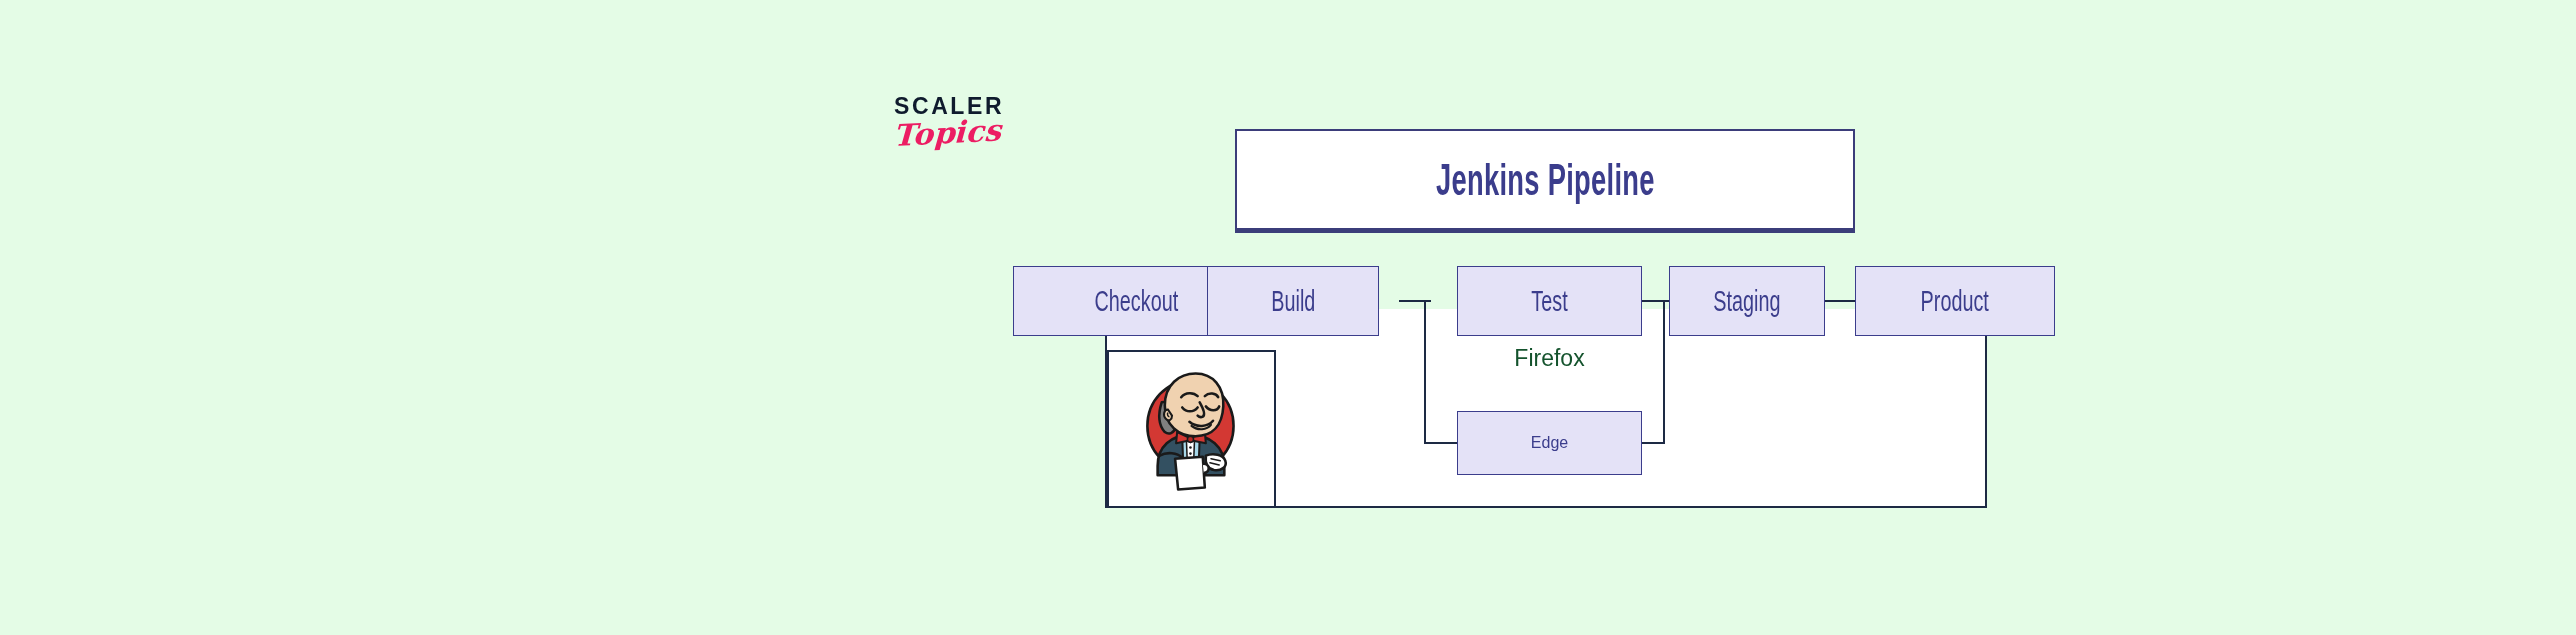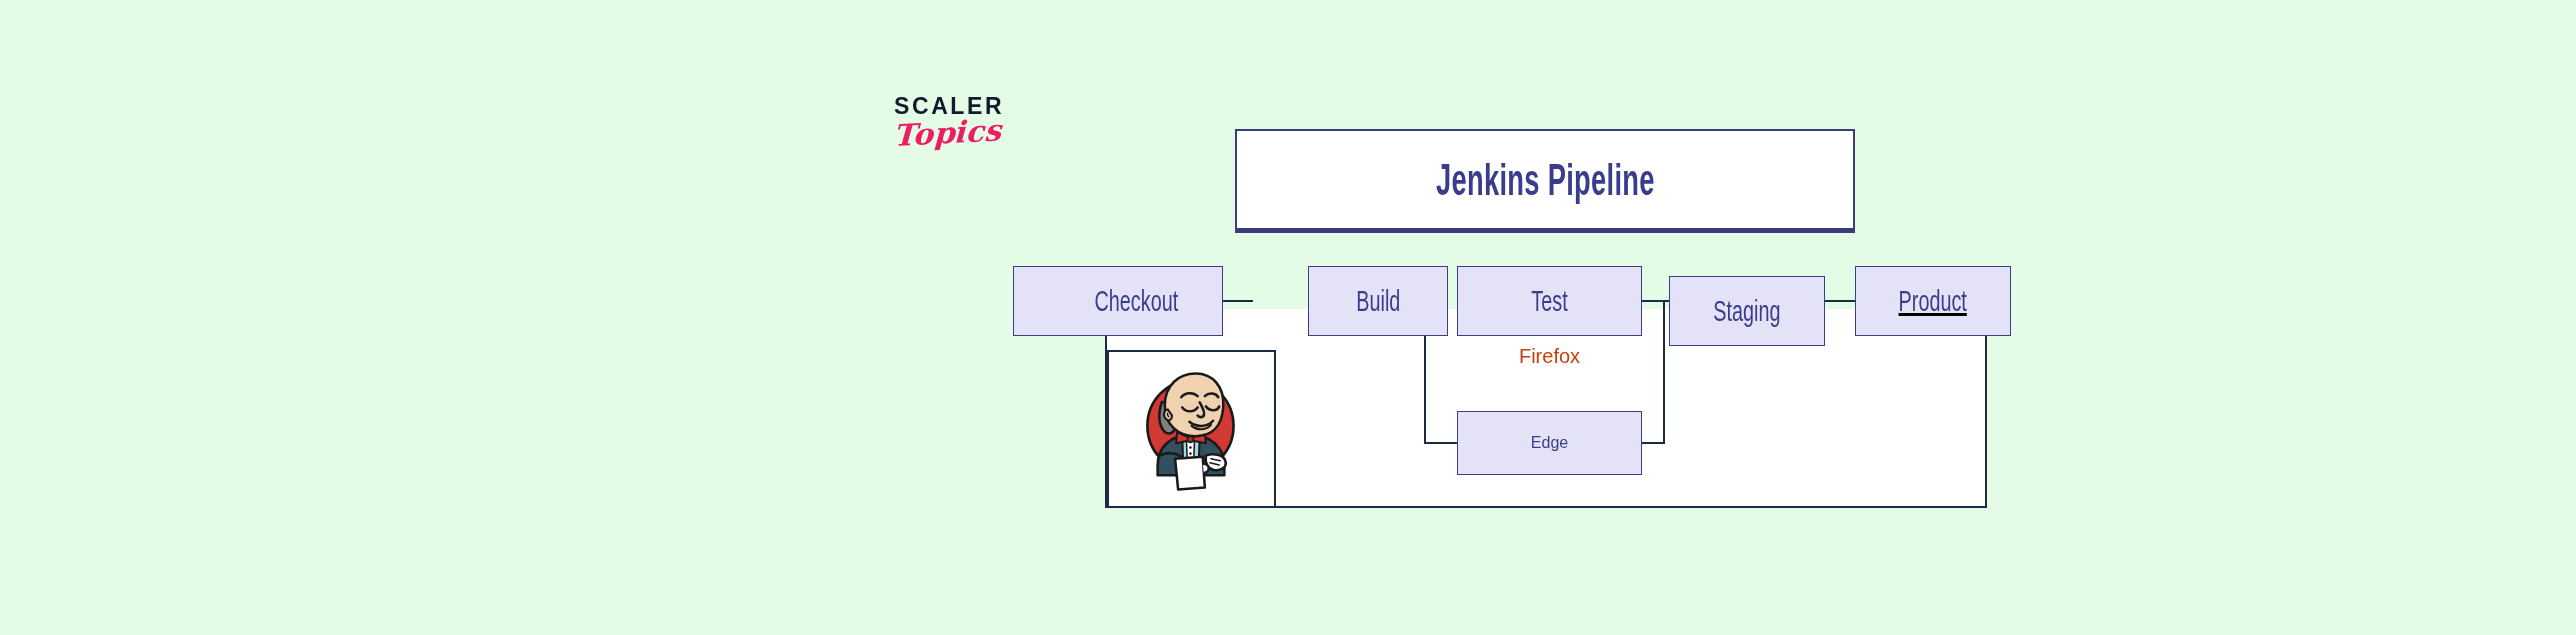--- a/index.html
+++ b/index.html
@@ -108,22 +108,22 @@
     color:#3b3d8c;
     white-space:nowrap;
   }
 
   
   .firefox-label{
     position:absolute;
     left:1457px;top:345px;width:185px;
     text-align:center;
     font-family:"Liberation Sans", sans-serif;
-    font-size:20px;
-    color:#c2410c;
+    font-size:23px;
+    color:#14532d;
     z-index:7;
     white-space:nowrap;
   }
 
   
   .conn{position:absolute;background:#1d2a44;z-index:5;}
   .conn-h{height:2.1px;}
   .conn-v{width:2.1px;}
 
   
@@ -170,30 +170,30 @@
 
   <div class="conn conn-v" style="left:1105px;top:335px;height:173px;"></div>
 
   <div class="conn conn-v" style="left:1985px;top:335px;height:173px;"></div>
 
   <div class="conn conn-h" style="left:1105px;top:506px;width:882px;"></div>
 
   <div class="stage" style="left:1013px;width:210px;padding-left:36px;">
     <span class="stage-label">Checkout</span>
   </div>
-  <div class="stage" style="left:1308px;width:140px;">
+  <div class="stage" style="left:1207px;width:172px;">
     <span class="stage-label">Build</span>
   </div>
   <div class="stage" style="left:1457px;width:185px;">
     <span class="stage-label">Test</span>
   </div>
-  <div class="stage" style="left:1669px;width:156px;margin-top:10px;">
+  <div class="stage" style="left:1669px;width:156px;">
     <span class="stage-label">Staging</span>
   </div>
-  <div class="stage" style="left:1855px;width:156px;text-decoration:underline;">
+  <div class="stage" style="left:1855px;width:200px;">
     <span class="stage-label">Product</span>
   </div>
 
   <div class="firefox-label">Firefox</div>
 
   <div class="edge-box">
     <span class="edge-label">Edge</span>
   </div>
 
   <div class="jenkins-box">

